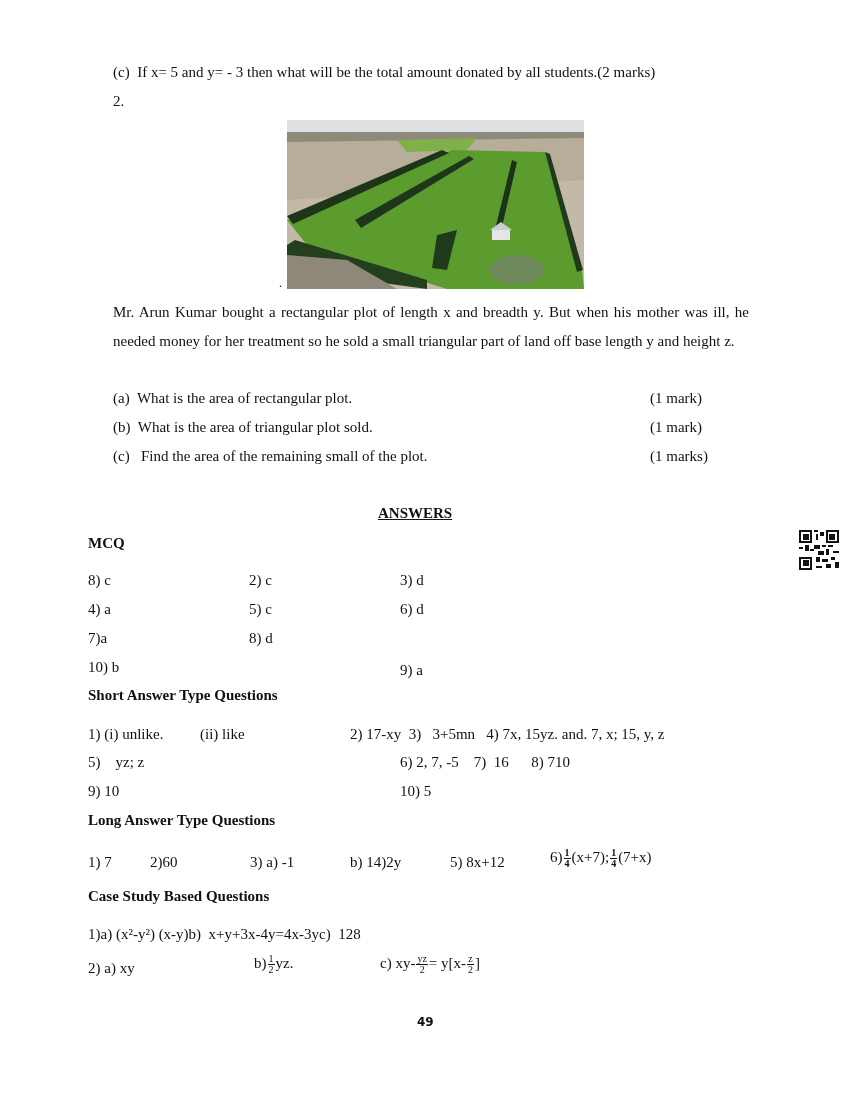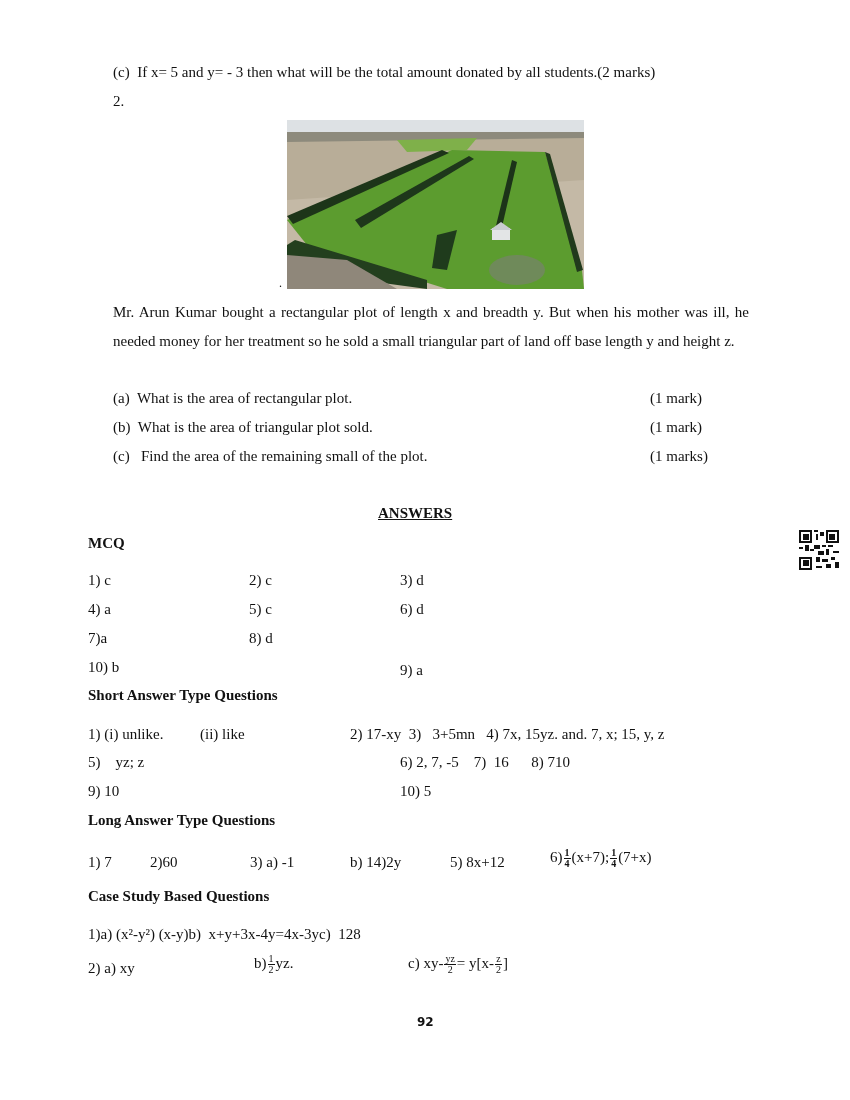--- a/index.html
+++ b/index.html
@@ -74,21 +74,21 @@
 <div class="abs" style="left:113px; top:448px;">
   <span>(c)</span>&nbsp;&nbsp;
   <span>Find the area of the remaining small of the plot.</span>
 </div>
 <div class="abs" style="left:650px; top:448px;">(1 marks)</div>
 
 <div class="abs heading-answers" style="left:378px; top:505px;">ANSWERS</div>
 
 <div class="abs bold" style="left:88px; top:535px;">MCQ</div>
 
-<div class="abs" style="left:88px; top:572px;">1) c</div>
+<div class="abs" style="left:88px; top:572px;">8) c</div>
 <div class="abs" style="left:249px; top:572px;">2) c</div>
 <div class="abs" style="left:400px; top:572px;">3) d</div>
 
 <div class="abs" style="left:88px; top:601px;">4) a</div>
 <div class="abs" style="left:249px; top:601px;">5) c</div>
 <div class="abs" style="left:400px; top:601px;">6) d</div>
 
 <div class="abs" style="left:88px; top:630px;">7)a</div>
 <div class="abs" style="left:249px; top:630px;">8) d</div>
 <div class="abs" style="left:400px; top:630px;margin-top:32px;">9) a</div>
@@ -163,23 +163,23 @@
 
 <div class="abs" style="left:88px; top:926px; white-space:pre;">1)a) (x²-y²) (x-y)b)  x+y+3x-4y=4x-3yc)  128</div>
 
 <div class="abs" style="left:88px; top:960px;">2) a) xy</div>
 <div class="abs" style="left:254px; top:954px;">
   <span>b)</span><span class="frac">
       <span class="num">1</span>
       <span class="den">2</span>
     </span><span>yz.</span>
 </div>
-<div class="abs" style="left:408px; top:954px;">
+<div class="abs" style="left:380px; top:954px;">
   <span>c) xy-</span><span class="frac">
       <span class="num">yz</span>
       <span class="den">2</span>
     </span><span>= y[x-</span><span class="frac">
       <span class="num">z</span>
       <span class="den">2</span>
     </span><span>]</span>
 </div>
 
-<div class="abs page-num" style="left:417px; top:1015px;">92</div>
+<div class="abs page-num" style="left:417px; top:1015px;">49</div>
 
 </body></html>

